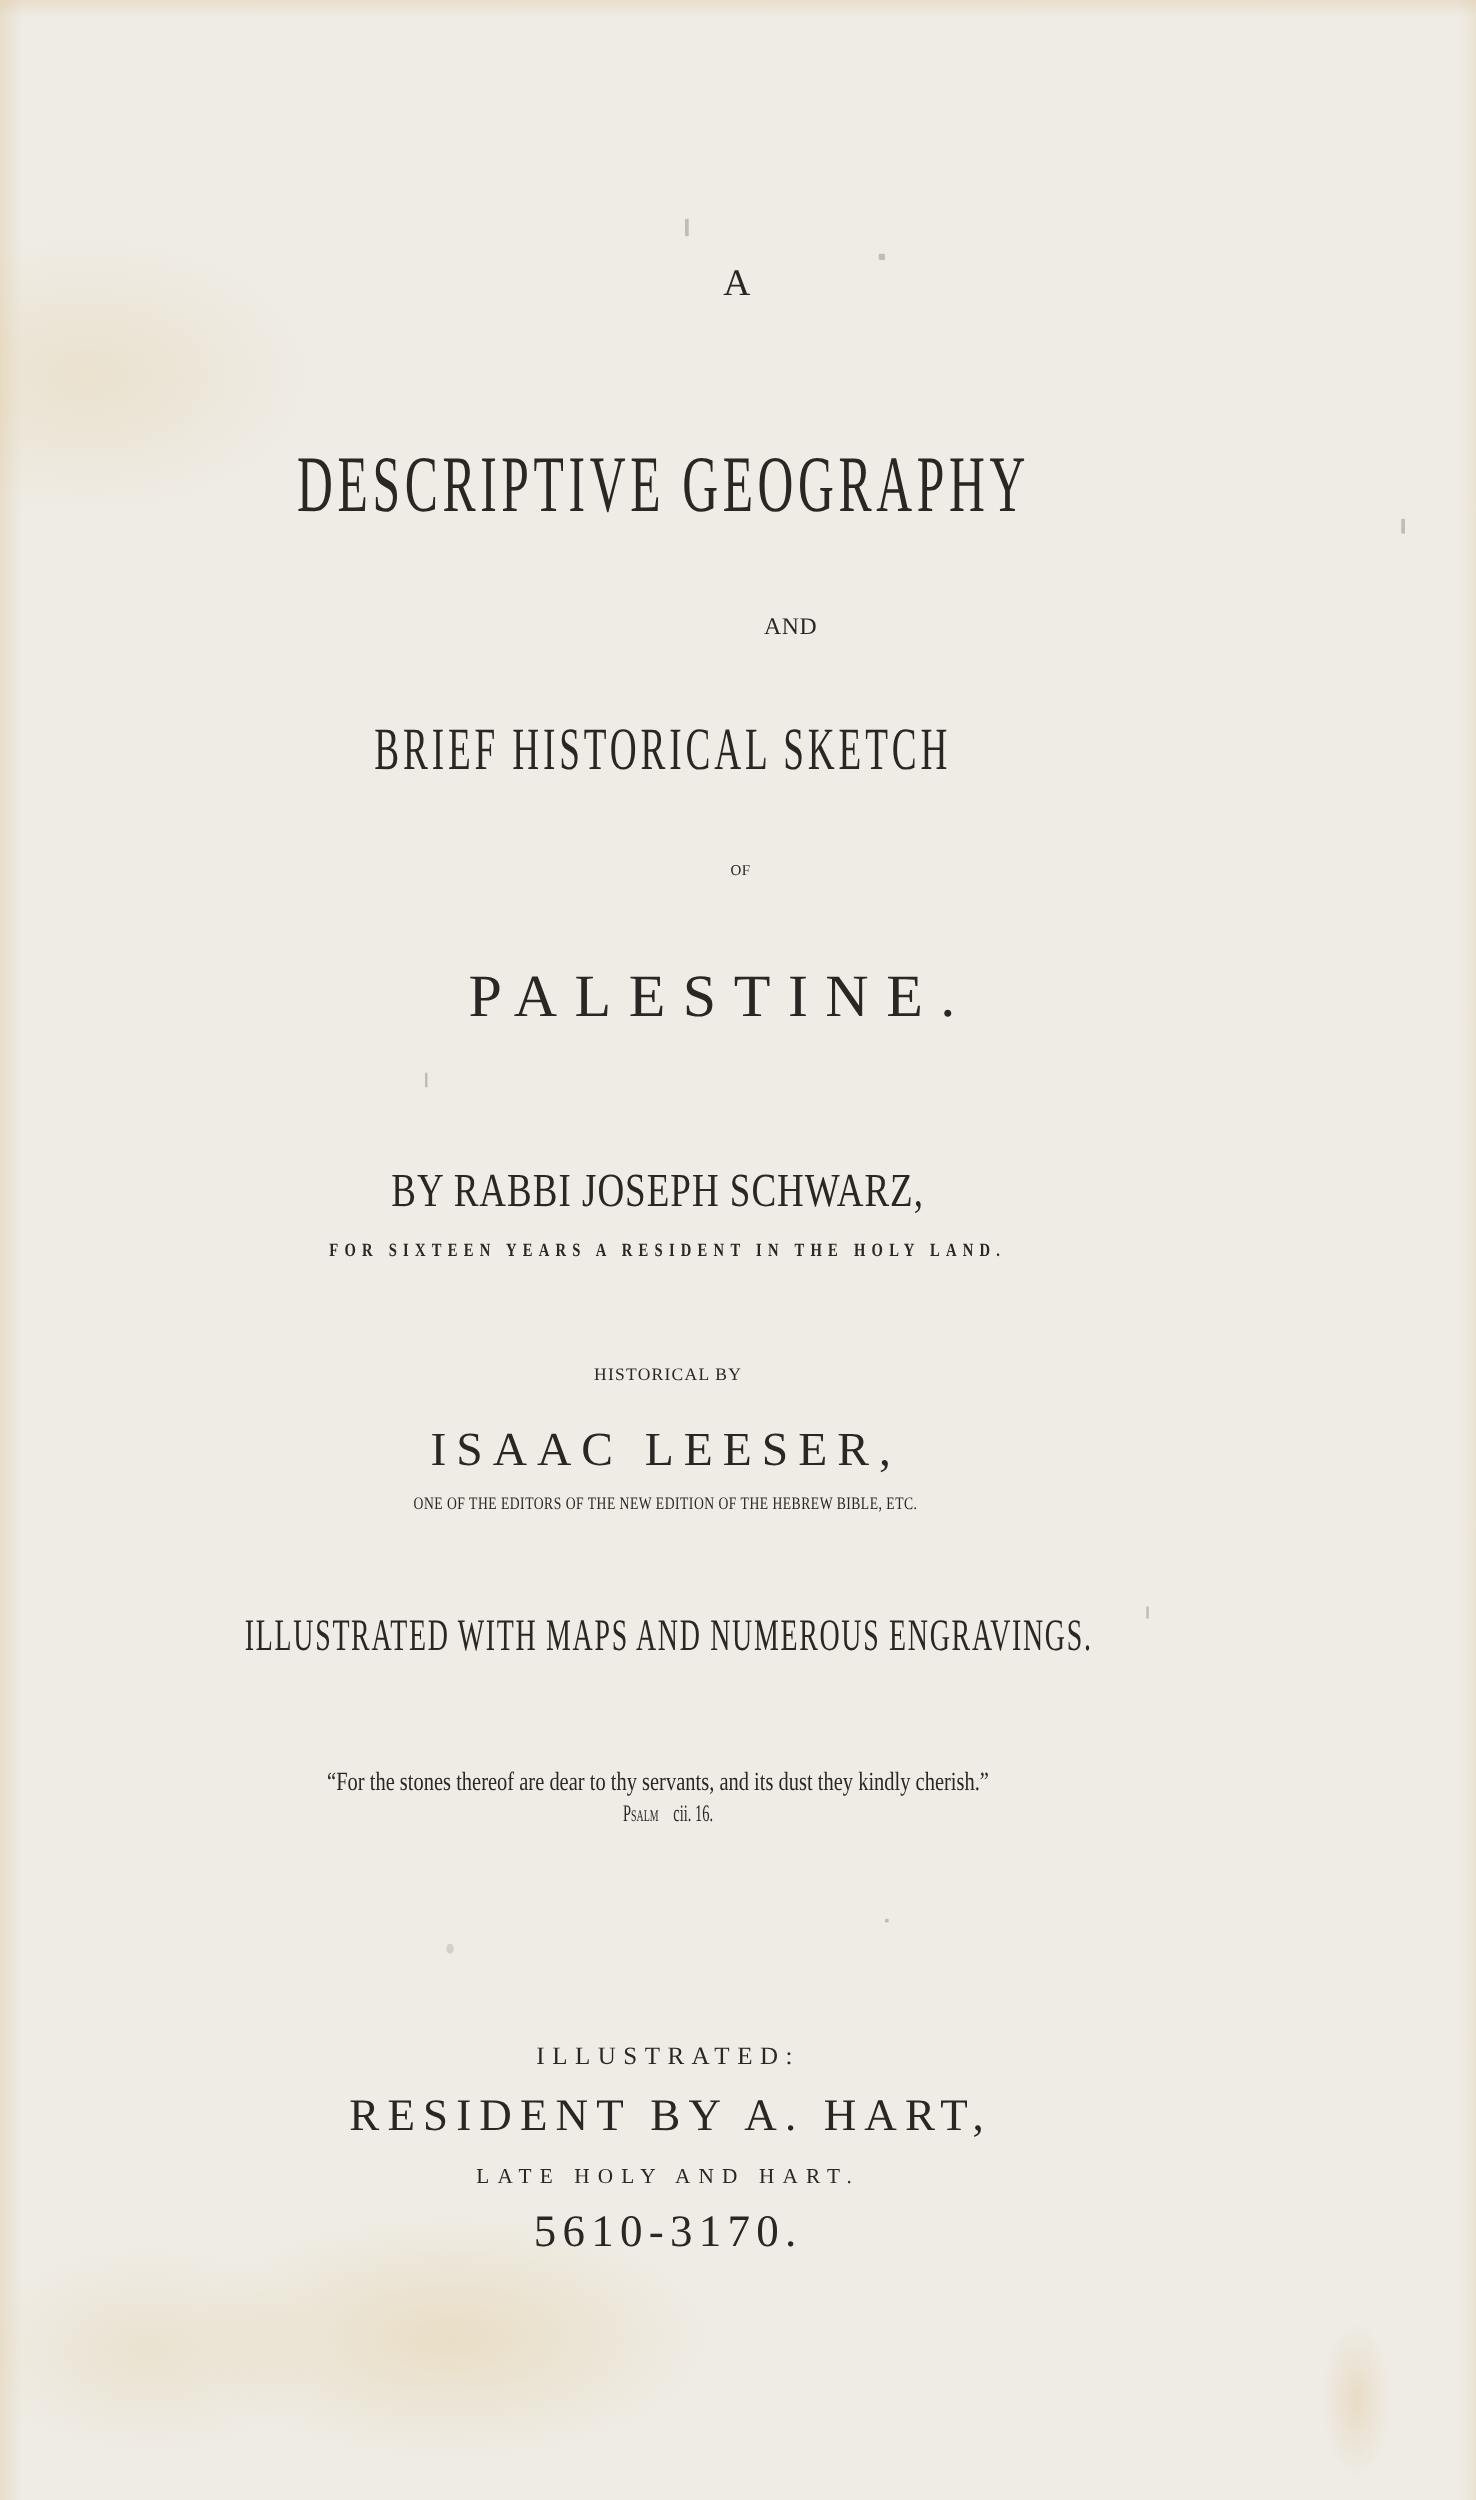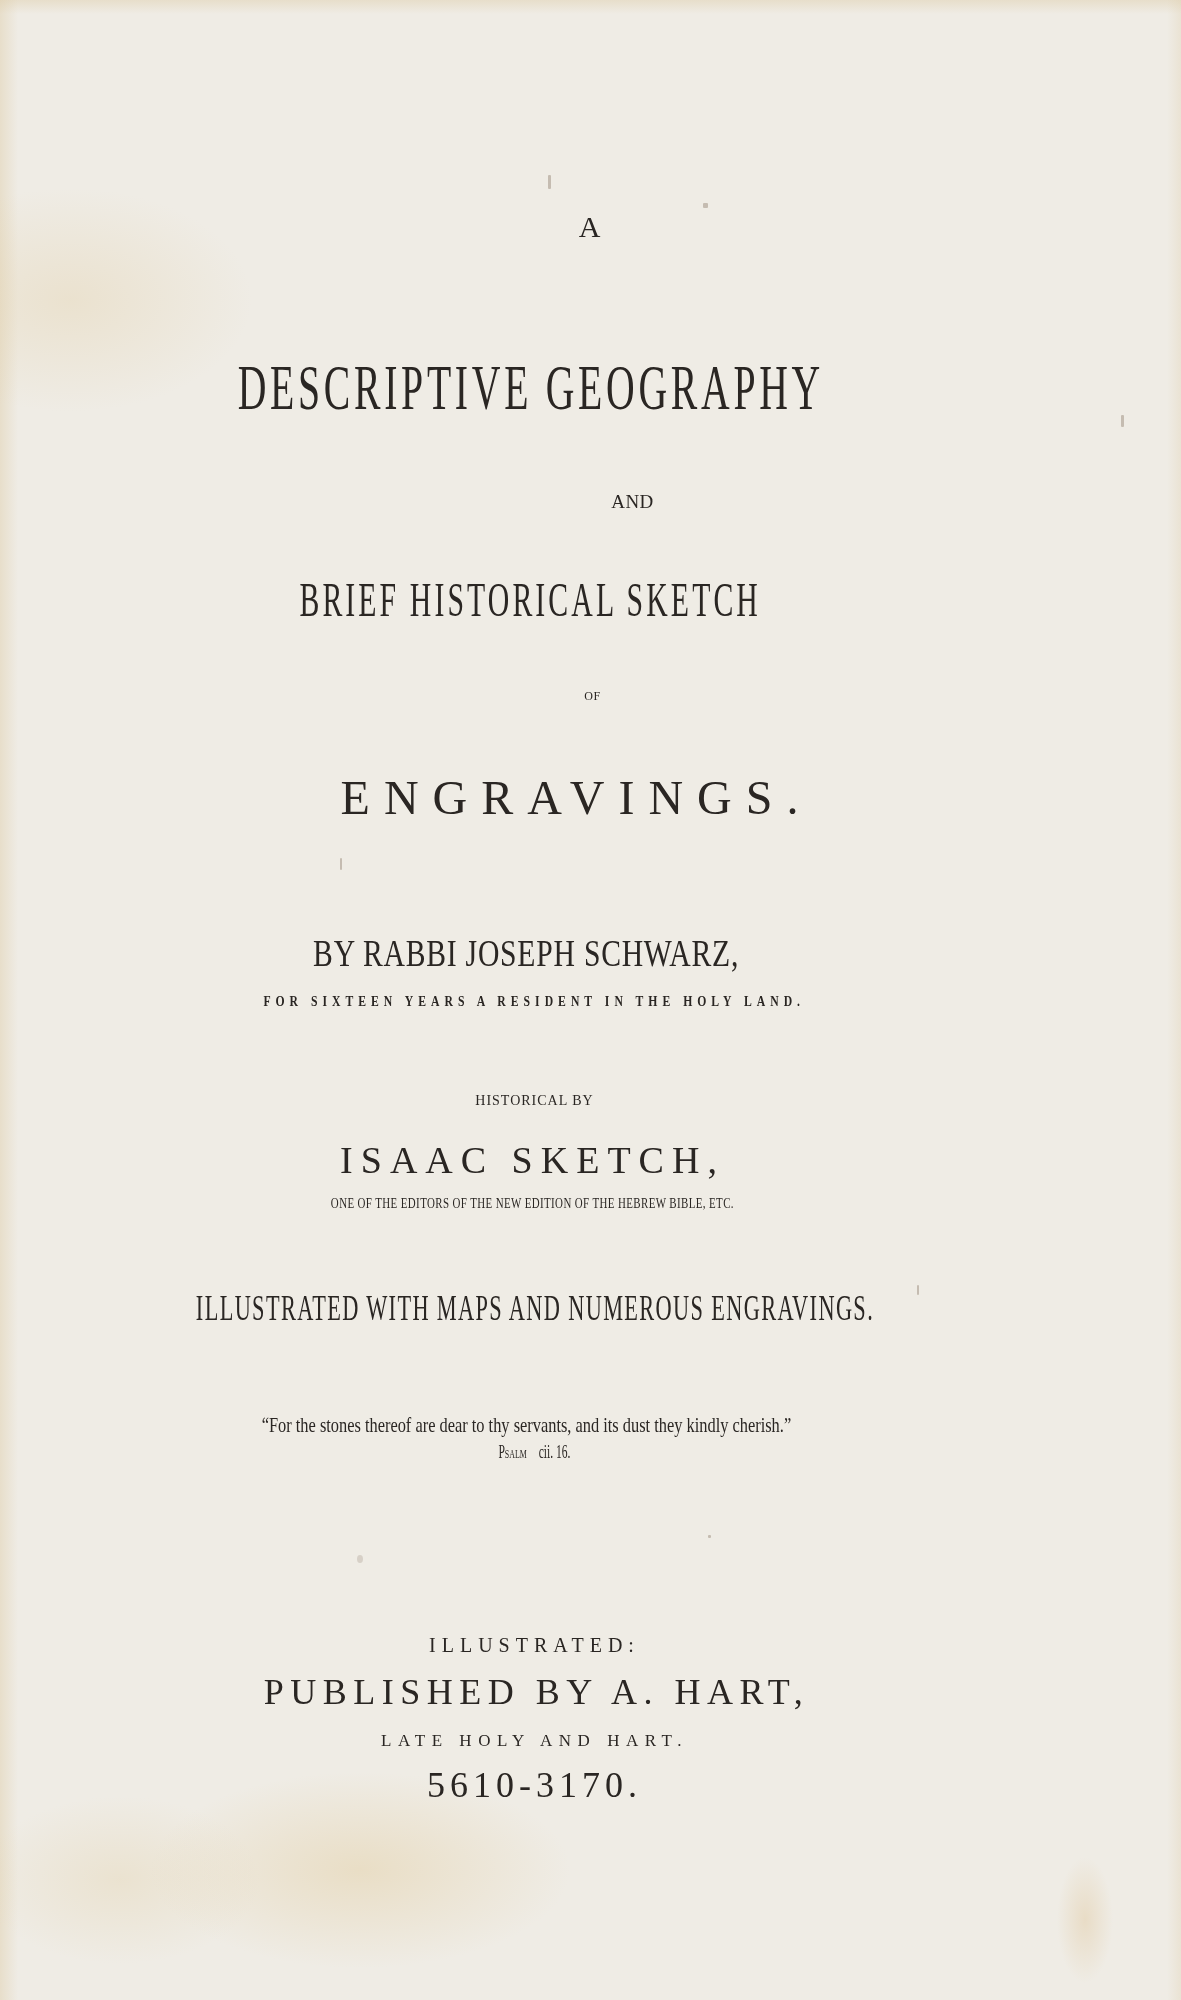--- a/index.html
+++ b/index.html
@@ -98,37 +98,37 @@
 
   <h2 class="line sub-title condensed" style="margin:0;font-weight:normal;">
     <span>BRIEF HISTORICAL SKETCH</span>
   </h2>
 
   <div class="line of-1">
     <span>OF</span>
   </div>
 
   <div class="line place">
-    <span>ENGRAVINGS.</span>
+    <span>PALESTINE.</span>
   </div>
 
   <div class="line author semi">
     <span>BY RABBI JOSEPH SCHWARZ,</span>
   </div>
 
   <div class="line author-note semi">
     <span>FOR SIXTEEN YEARS A RESIDENT IN THE HOLY LAND.</span>
   </div>
 
   <div class="line translated-by">
     <span>HISTORICAL BY</span>
   </div>
 
   <div class="line translator">
-    <span>ISAAC SKETCH,</span>
+    <span>ISAAC LEESER,</span>
   </div>
 
   <div class="line translator-note semi">
     <span>ONE OF THE EDITORS OF THE NEW EDITION OF THE HEBREW BIBLE, ETC.</span>
   </div>
 
   <div class="line illustrated condensed">
     <span>ILLUSTRATED WITH MAPS AND NUMEROUS ENGRAVINGS.</span>
   </div>
 
@@ -141,21 +141,21 @@
       <span class="sc">Psalm</span>
       <span>cii. 16.</span>
     </span>
   </div>
 
   <div class="line city">
     <span>ILLUSTRATED:</span>
   </div>
 
   <div class="line publisher">
-    <span>PUBLISHED BY A. HART,</span>
+    <span>RESIDENT BY A. HART,</span>
   </div>
 
   <div class="line publisher-note">
     <span>LATE HOLY AND HART.</span>
   </div>
 
   <div class="line year">
     <span>5610-3170.</span>
   </div>
 </main>

